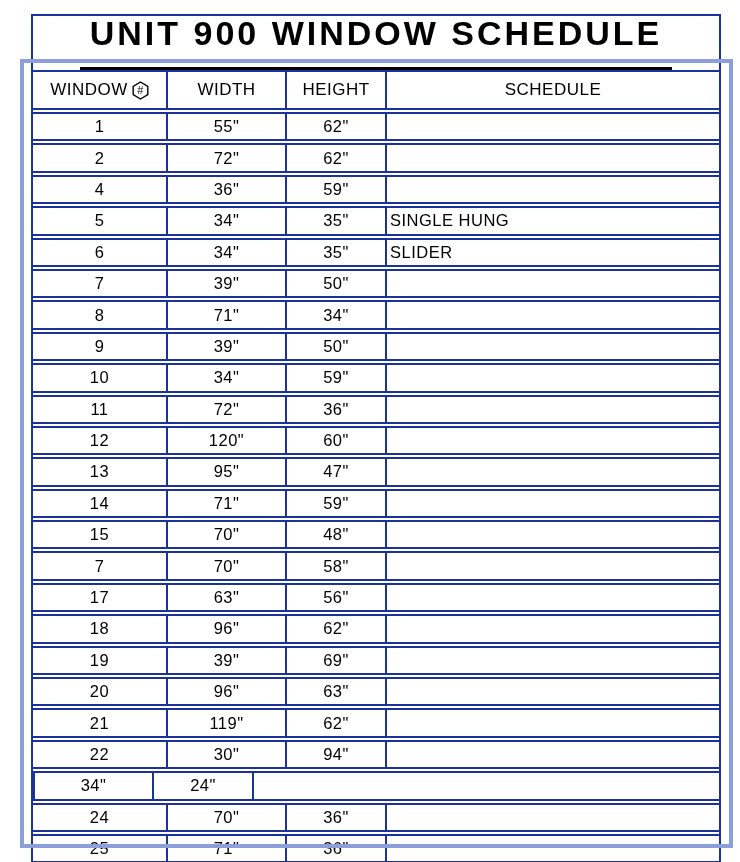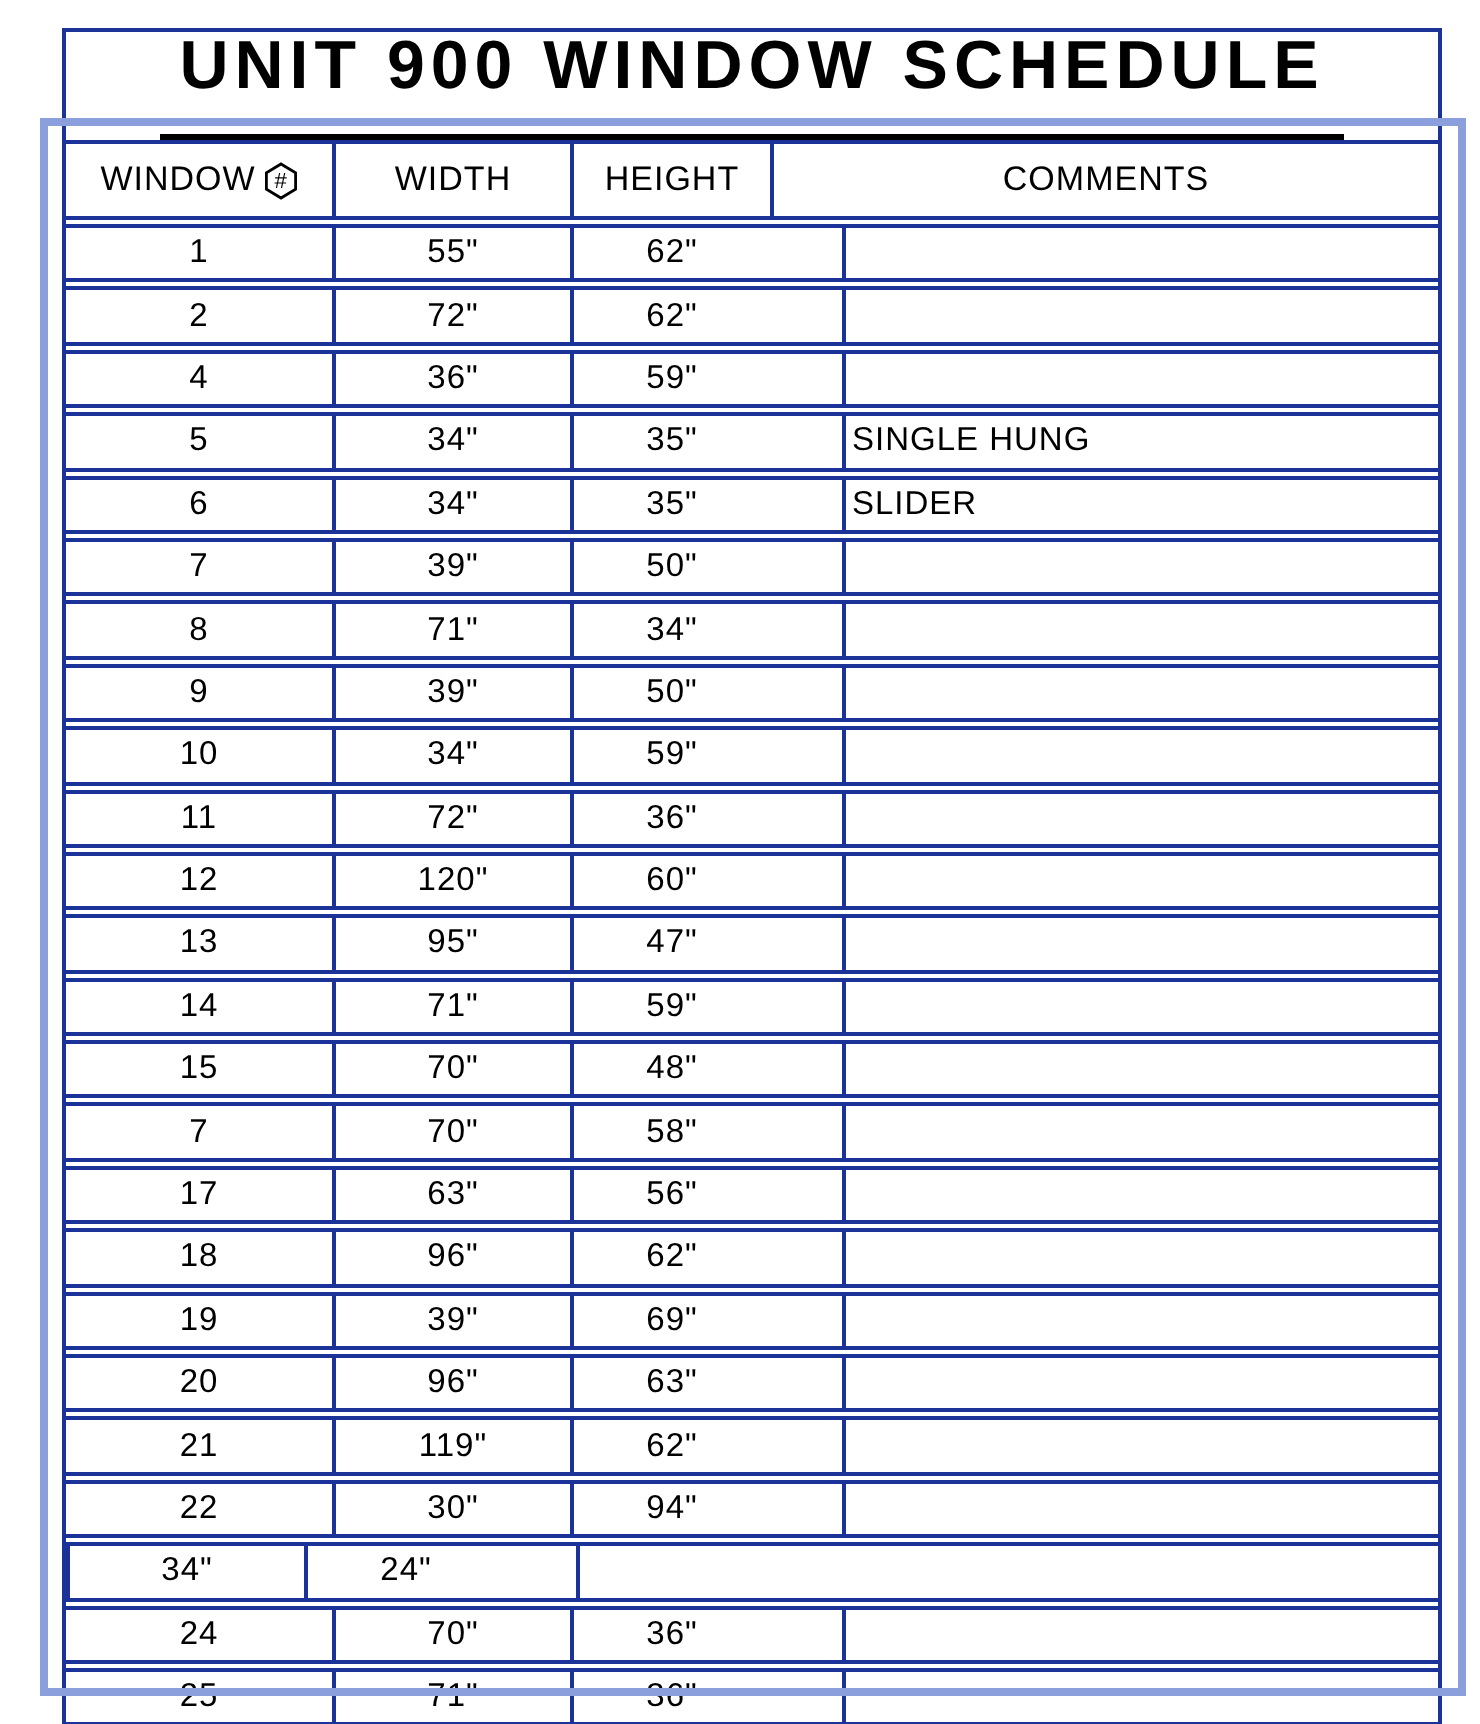--- a/index.html
+++ b/index.html
@@ -75,21 +75,20 @@
     overflow: hidden;
     white-space: nowrap;
   }
   .c1 { width: 133px; }
   .c2 { width: 119px; border-left: 2px solid #1b3398; }
   .c3 { width: 100px; border-left: 2px solid #1b3398; }
   .c4 { flex: 1; border-left: 2px solid #1b3398; }
   .row .c4 {
     justify-content: flex-start;
     padding-left: 3px;
-    margin-left: 36px;
   }
   .hrow .cell { font-size: 17px; font-weight: normal; }
   .hexwrap {
     display: inline-flex;
     align-items: center;
     margin-left: 4px;
   }
   
   .selection-rect {
     position: absolute;
@@ -120,21 +119,21 @@
         <span>WINDOW</span>
         <span class="hexwrap">
           <svg width="17" height="19" viewBox="0 0 17 19">
             <polygon points="8.5,1 15.8,5.4 15.8,13.6 8.5,18 1.2,13.6 1.2,5.4" fill="none" stroke="#000000" stroke-width="1.4"></polygon>
             <text x="8.5" y="13.2" text-anchor="middle" font-family="Liberation Sans, sans-serif" font-size="11" fill="#000000">#</text>
           </svg>
         </span>
       </div>
       <div class="cell c2">WIDTH</div>
       <div class="cell c3">HEIGHT</div>
-      <div class="cell c4">COMMENTS</div>
+      <div class="cell c4">SCHEDULE</div>
     </div>
 
     <div id="rows">
         <div class="row">
           <div class="cell c1">1</div>
           <div class="cell c2">55"</div>
           <div class="cell c3">62"</div>
           <div class="cell c4"></div>
         </div>
         <div class="row">

